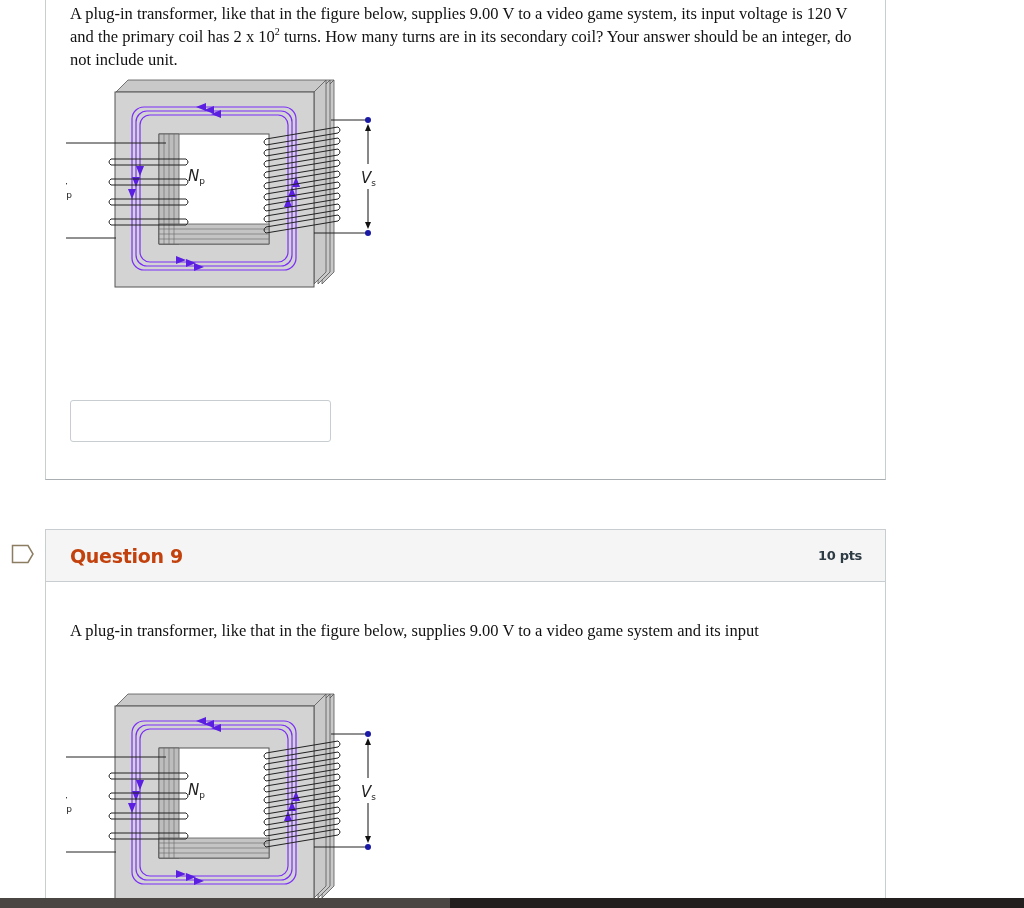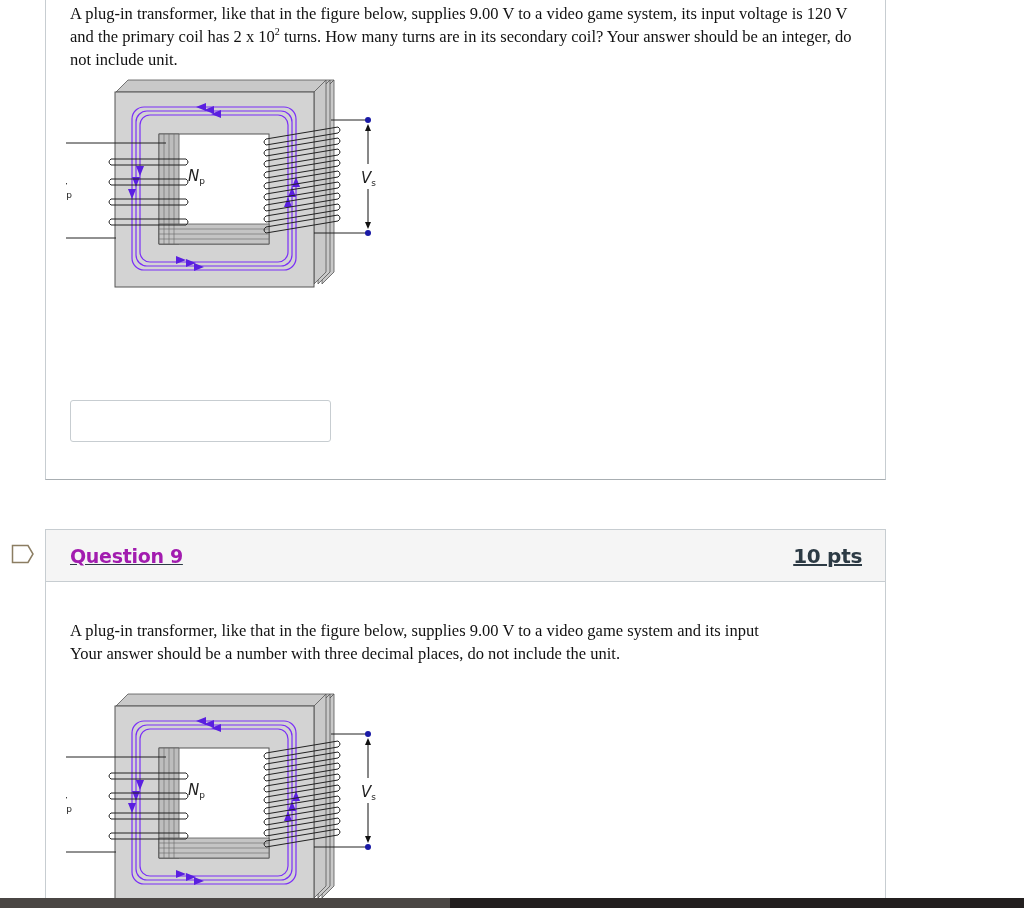--- a/index.html
+++ b/index.html
@@ -5,32 +5,32 @@
   html, body { margin: 0; padding: 0; }
   body {
     width: 1024px; height: 908px; overflow: hidden; position: relative;
     background: #ffffff;
     font-family: "Liberation Sans", "DejaVu Sans", sans-serif;
     color: #2d3b45;
   }
   .card {
     position: absolute; left: 45px; width: 841px;
     border: 1px solid #c7cdd1; border-top: none;
-    background: #fff; box-sizing: border-box; text-decoration: underline;
+    background: #fff; box-sizing: border-box;
   }
   #card-q8 { top: -1px; height: 481px; border-top: 1px solid #c7cdd1; border-bottom: 1px solid #a8aeb2; }
   #card-q9 { top: 529px; height: 400px; border-top: 1px solid #c7cdd1; }
   .q-header {
     height: 52px; background: #f5f5f5; border-bottom: 1px solid #c7cdd1;
     display: flex; align-items: center; justify-content: space-between;
     padding: 0 23px 0 24px; box-sizing: border-box;
     font-family: "DejaVu Sans", sans-serif;
   }
-  .q-title { font-size: 19px; font-weight: bold; color: #a21caf; letter-spacing: -0.3px; }
-  .q-pts { font-size: 20px; font-weight: bold; color: #2d3b45; letter-spacing: -0.3px; }
+  .q-title { font-size: 19px; font-weight: bold; color: #c2410c; letter-spacing: -0.3px; }
+  .q-pts { font-size: 13px; font-weight: bold; color: #2d3b45; letter-spacing: -0.3px; }
   .q-text {
     font-family: "Liberation Serif", "DejaVu Serif", serif;
     font-size: 16.5px; line-height: 23px; color: #111;
     padding-left: 24px; padding-right: 20px;
   }
   .q-text sup { font-size: 10px; line-height: 0; vertical-align: 7px; }
   #q8-text { position: absolute; top: 2px; left: 0; }
   #q9-text { position: absolute; top: 89px; left: 0; }
   .figure { position: absolute; left: 20px; width: 320px; height: 220px; }
   #q8-figure { top: 77px; }
@@ -150,21 +150,20 @@
   <polygon points="1.5,1.5 17,1.5 22,10 17,18.5 1.5,18.5" fill="#fff" stroke="#8b7d62" stroke-width="1.5"></polygon>
 </svg>
 
 <div class="card" id="card-q9">
   <div class="q-header">
     <span class="q-title">Question 9</span>
     <span class="q-pts">10 pts</span>
   </div>
   <div class="q-text" id="q9-text">
     <div>A plug-in transformer, like that in the figure below, supplies 9.00 V to a video game system and its input</div>
-    <div>Your answer should be a number with three decimal places, do not include the unit.</div>
   </div>
 
   <div class="figure" id="q9-figure">
     <svg width="320" height="220" viewBox="0 0 320 220">
       <g fill="#c9c9c9" stroke="#555" stroke-width="0.8">
         <polygon points="50,15 62,3 268,3 256,15"></polygon>
         <polygon points="256,15 268,3 268,195 256,207"></polygon>
         <polygon points="252,15 264,3 264,195 252,207"></polygon>
         <polygon points="248,15 260,3 260,195 248,207"></polygon>
       </g>

